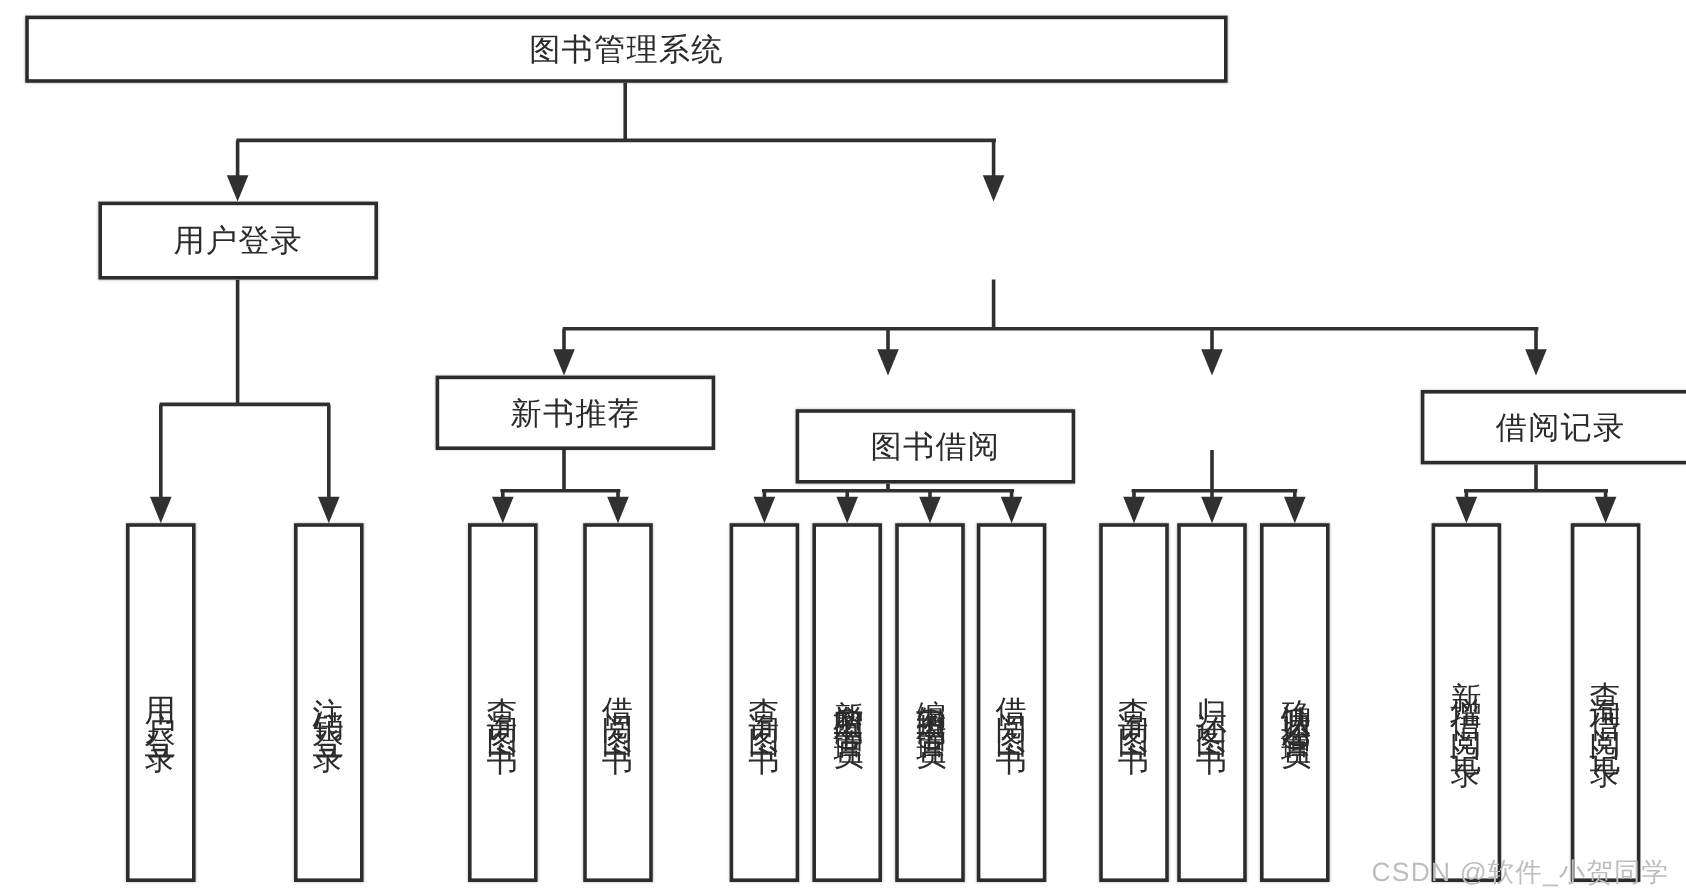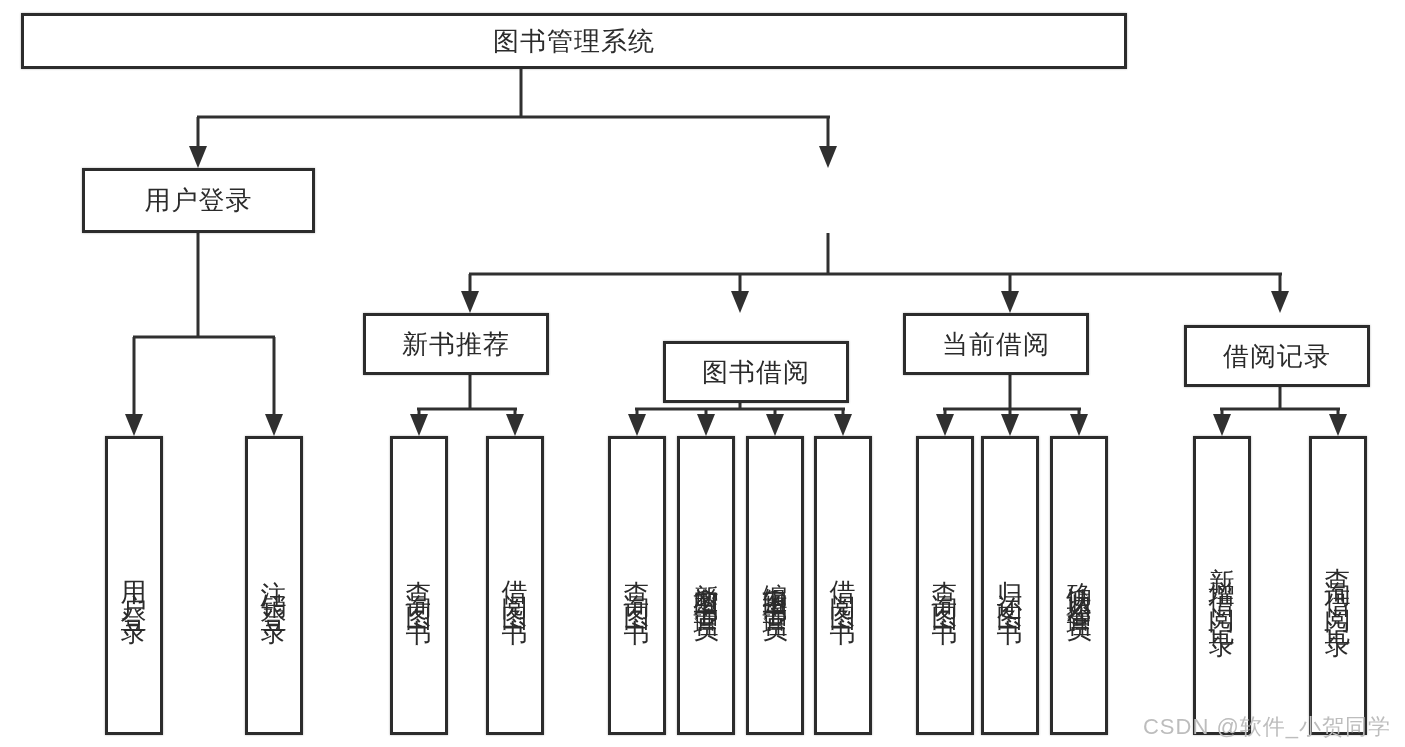--- a/index.html
+++ b/index.html
@@ -16,24 +16,24 @@
     position:absolute;
     box-sizing:border-box;
     border:3px solid #2c2c2c;
     background:#ffffff;
     display:flex;align-items:center;justify-content:center;
     color:#2b2b2b;
     z-index:2;
     box-shadow:0 0 2px rgba(0,0,0,0.30);
   }
   .hlabel{font-size:26px;letter-spacing:1px;white-space:nowrap;}
-  .n-root{left:21px;top:13px;width:1106px;height:56px;}
+  .n-root{left:21px;top:13px;width:1002px;height:56px;}
   .n-l2a{left:82px;top:168px;width:233px;height:65px;}
   .n-l2b{left:712px;top:168px;width:233px;height:65px;}
-  .lvl3{top:313px;width:186px;height:62px;}
+  .lvl3{top:313px;width:233px;height:62px;}
   .n-l3a{left:363px;}
   .n-l3b{left:663px;margin-top:28px;}
   .n-l3c{left:903px;}
   .n-l3d{left:1184px;margin-top:12px;}
   .leaf{top:436px;width:58px;height:299px;}
   .vtext{
     writing-mode:vertical-rl;
     text-orientation:mixed;
     font-size:26px;
     line-height:1;
@@ -121,23 +121,20 @@
   <div class="box n-l2a">
     <span class="hlabel">用户登录</span>
   </div>
 
   <div class="box lvl3 n-l3a">
     <span class="hlabel">新书推荐</span>
   </div>
   <div class="box lvl3 n-l3b">
     <span class="hlabel">图书借阅</span>
   </div>
-  <div class="box lvl3 n-l3c">
-    <span class="hlabel">当前借阅</span>
-  </div>
   <div class="box lvl3 n-l3d">
     <span class="hlabel">借阅记录</span>
   </div>
 
   <div class="box leaf g1a">
     <span class="vtext">用户登录</span>
   </div>
   <div class="box leaf g1b">
     <span class="vtext">注销登录</span>
   </div>

